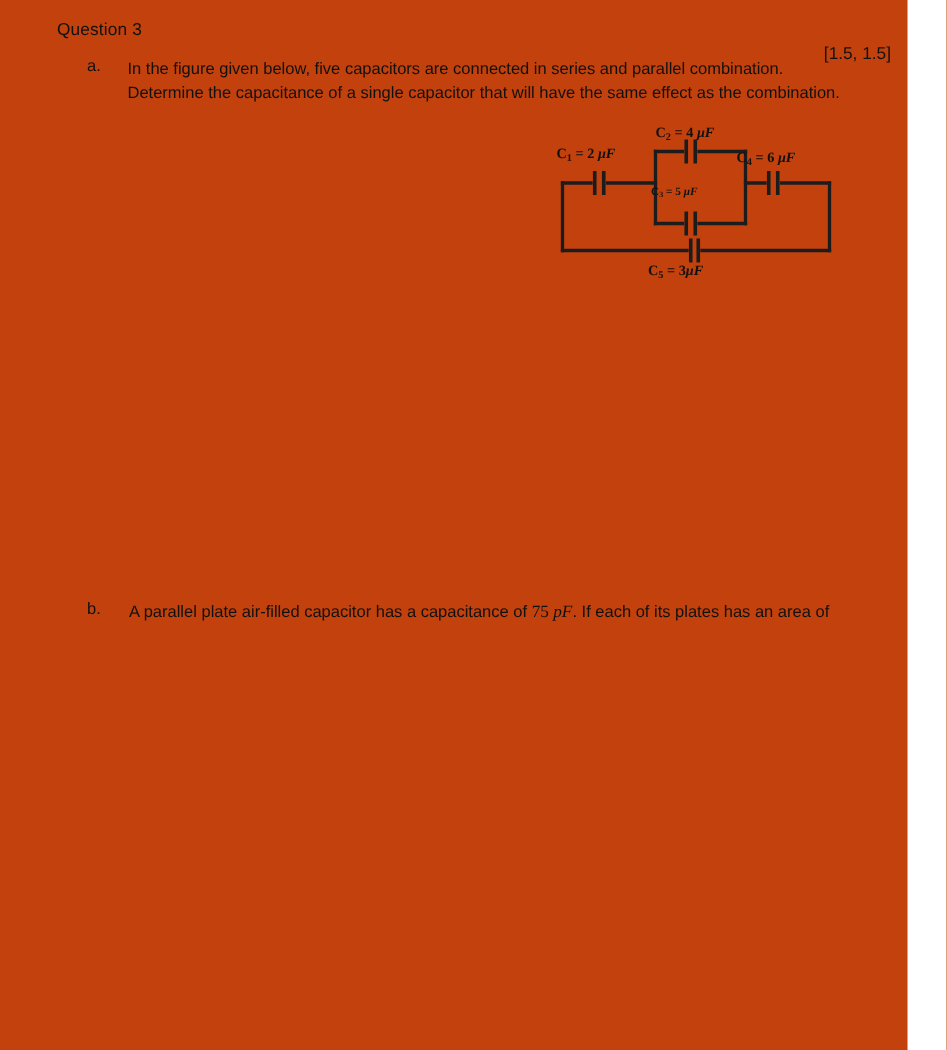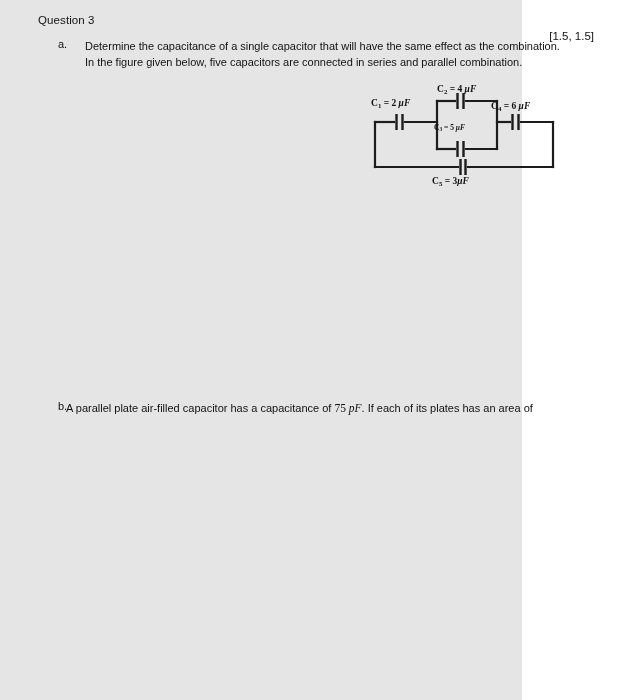--- a/index.html
+++ b/index.html
@@ -11,23 +11,23 @@
     height: 700px;
     background: #ffffff;
     font-family: "Liberation Sans", sans-serif;
     color: #1a1a1a;
     position: relative;
     overflow: hidden;
   }
   .page {
     position: absolute;
     left: 0; top: 0;
-    width: 522px;
+    width: 605px;
     height: 700px;
-    background: #e5e5e5;
+    background: #c2410c;
     box-sizing: border-box;
   }
 
   
   .qheader {
     position: absolute;
     left: 38px;
     top: 14px;
     width: 556px;
     height: 16px;
@@ -67,21 +67,21 @@
     font-size: 11px;
     line-height: 16px;
     color: #111;
   }
   .part-line {
     display: block;
     white-space: nowrap;
   }
   #part-a { left: 58px; top: 38px; width: 530px; }
   #part-b { left: 58px; top: 400px; width: 530px; }
-  #part-b .part-body { left: 8px; }
+  #part-b .part-body { left: 28px; }
 
   
   .mi {
     font-family: "Liberation Serif", serif;
     font-style: italic;
     font-size: 11.5px;
   }
   .mn {
     font-family: "Liberation Serif", serif;
     font-style: normal;
@@ -125,22 +125,22 @@
 <div class="page">
 
   <div class="qheader">
     <div class="qtitle">Question 3</div>
     <div class="qmarks">[1.5, 1.5]</div>
   </div>
 
   <div class="part" id="part-a">
     <span class="part-label">a.</span>
     <div class="part-body">
+      <span class="part-line">In the figure given below, five capacitors are connected in series and parallel combination.</span>
       <span class="part-line">Determine the capacitance of a single capacitor that will have the same effect as the combination.</span>
-      <span class="part-line">In the figure given below, five capacitors are connected in series and parallel combination.</span>
     </div>
   </div>
 
   <div id="circuit">
 
     <svg width="215" height="120" viewBox="0 0 215 120">
       <g stroke="#1c1c1c" stroke-width="2.2" fill="none" stroke-linecap="square">
 
         <path d="M15,42 L15,87"></path>
 

